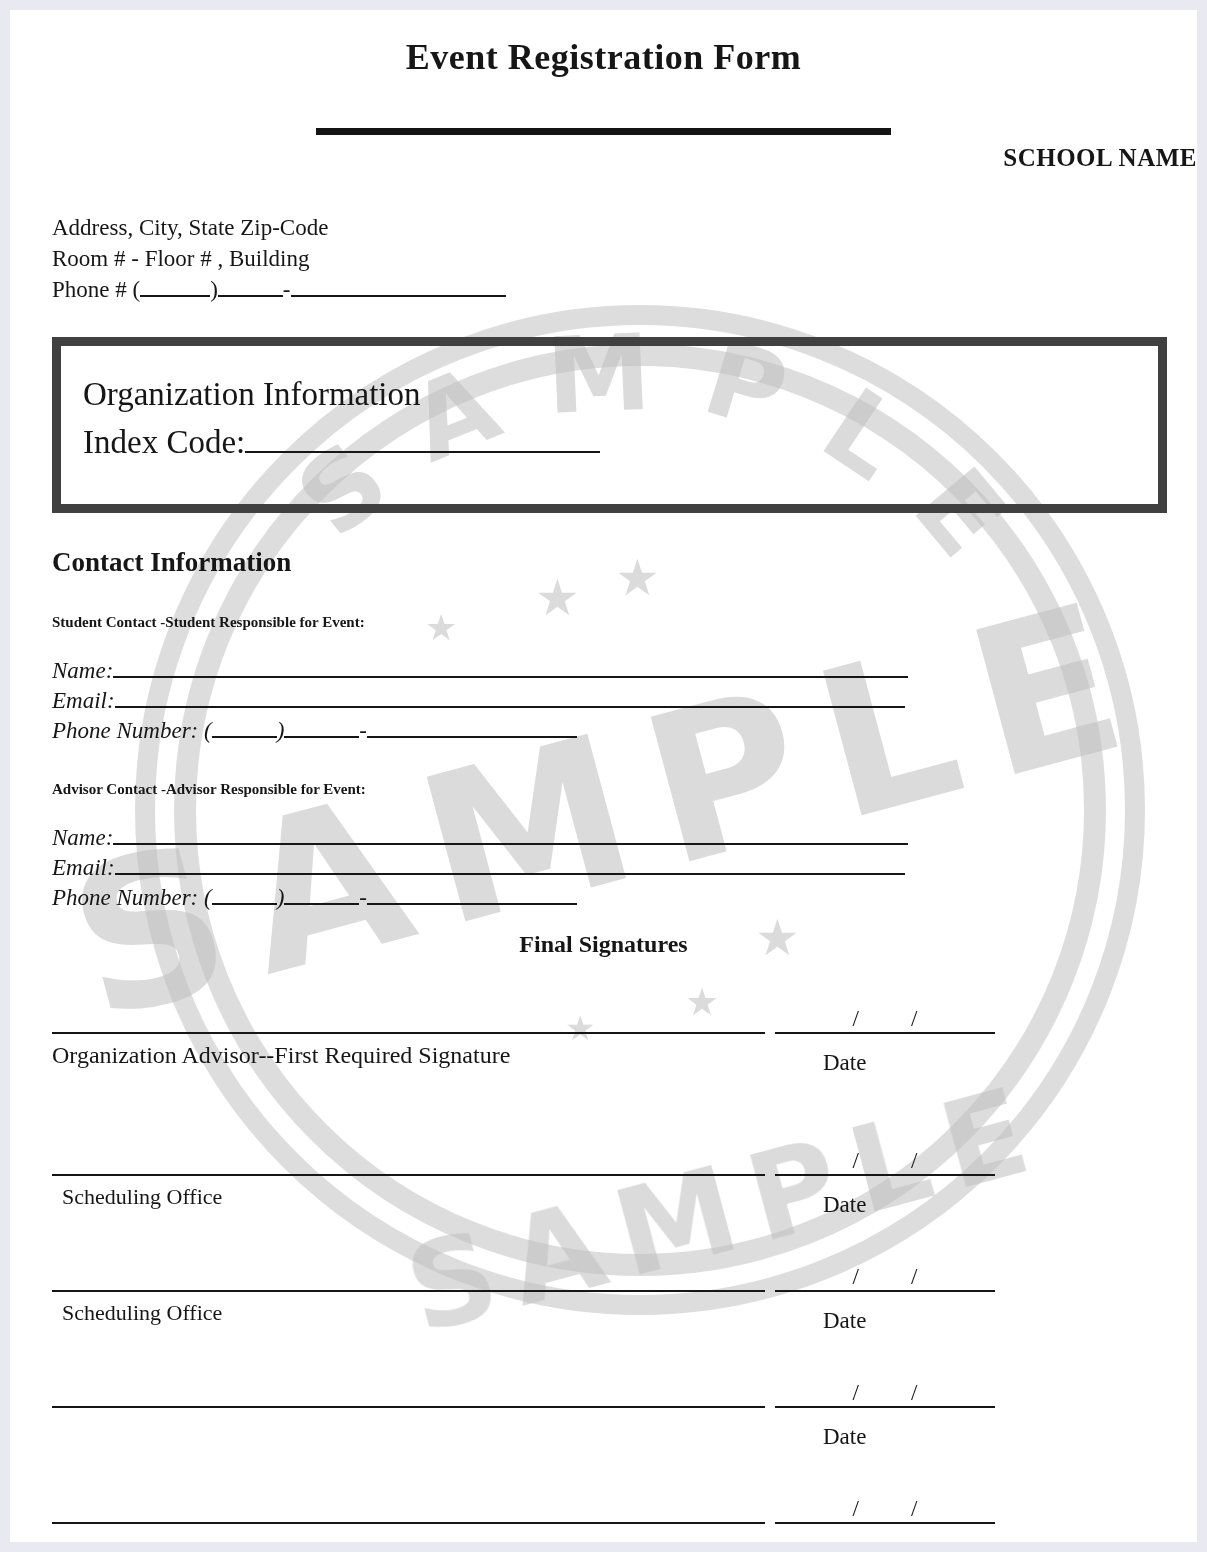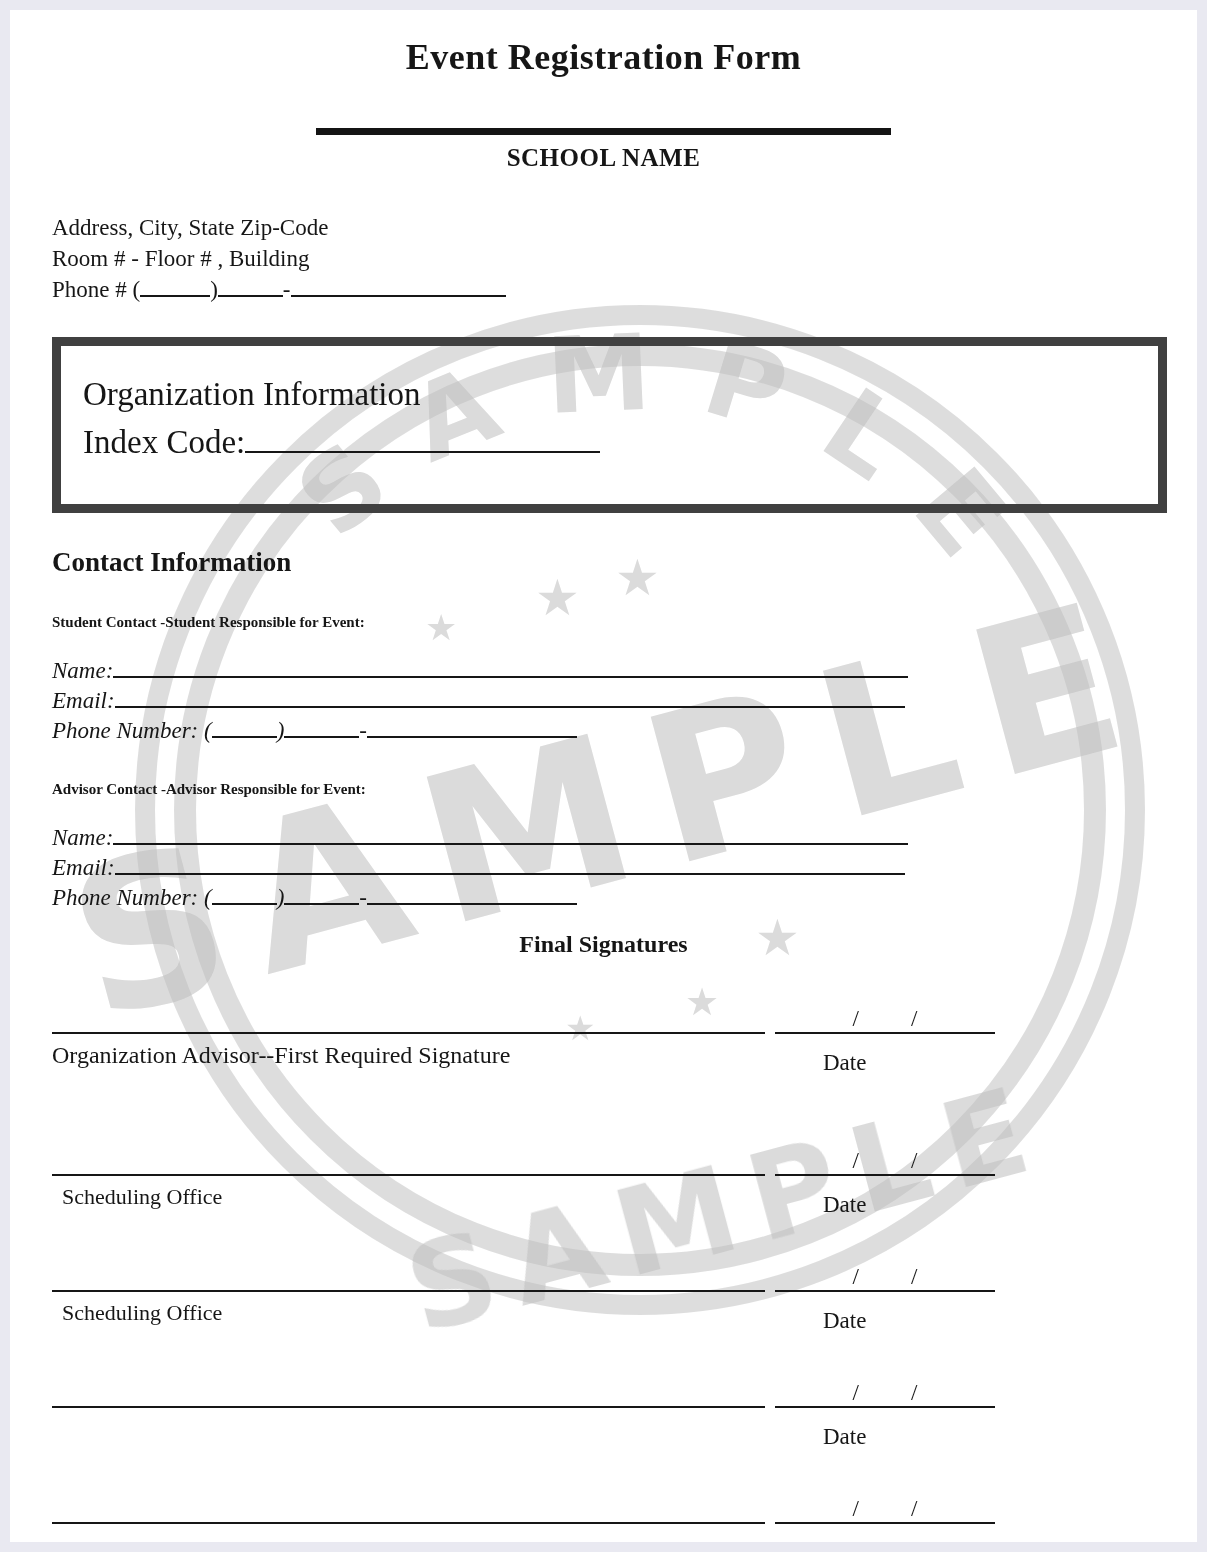--- a/index.html
+++ b/index.html
@@ -33,21 +33,21 @@
     padding-top:26px;
     letter-spacing:.5px;
   }
   .title-rule {
     width:575px;
     height:7px;
     background:#141414;
     margin:50px auto 0 auto;
   }
   .school-name {
-    text-align:center;
+    text-align:right;
     font-size:25px;
     font-weight:bold;
     margin-top:9px;
     letter-spacing:.5px;
   }
   .addr-block {
     margin:40px 0 0 42px;
     font-size:23px;
     line-height:31px;
   }

